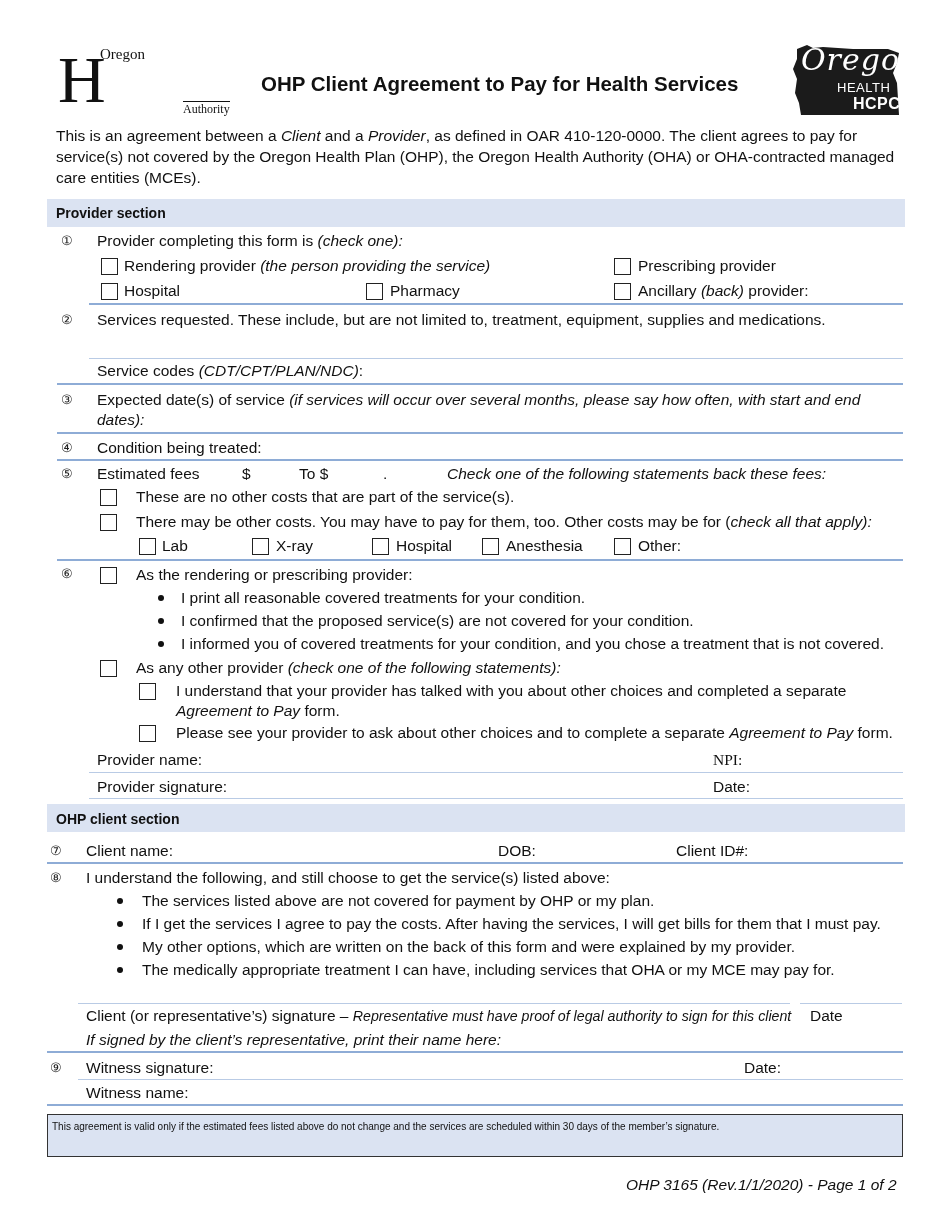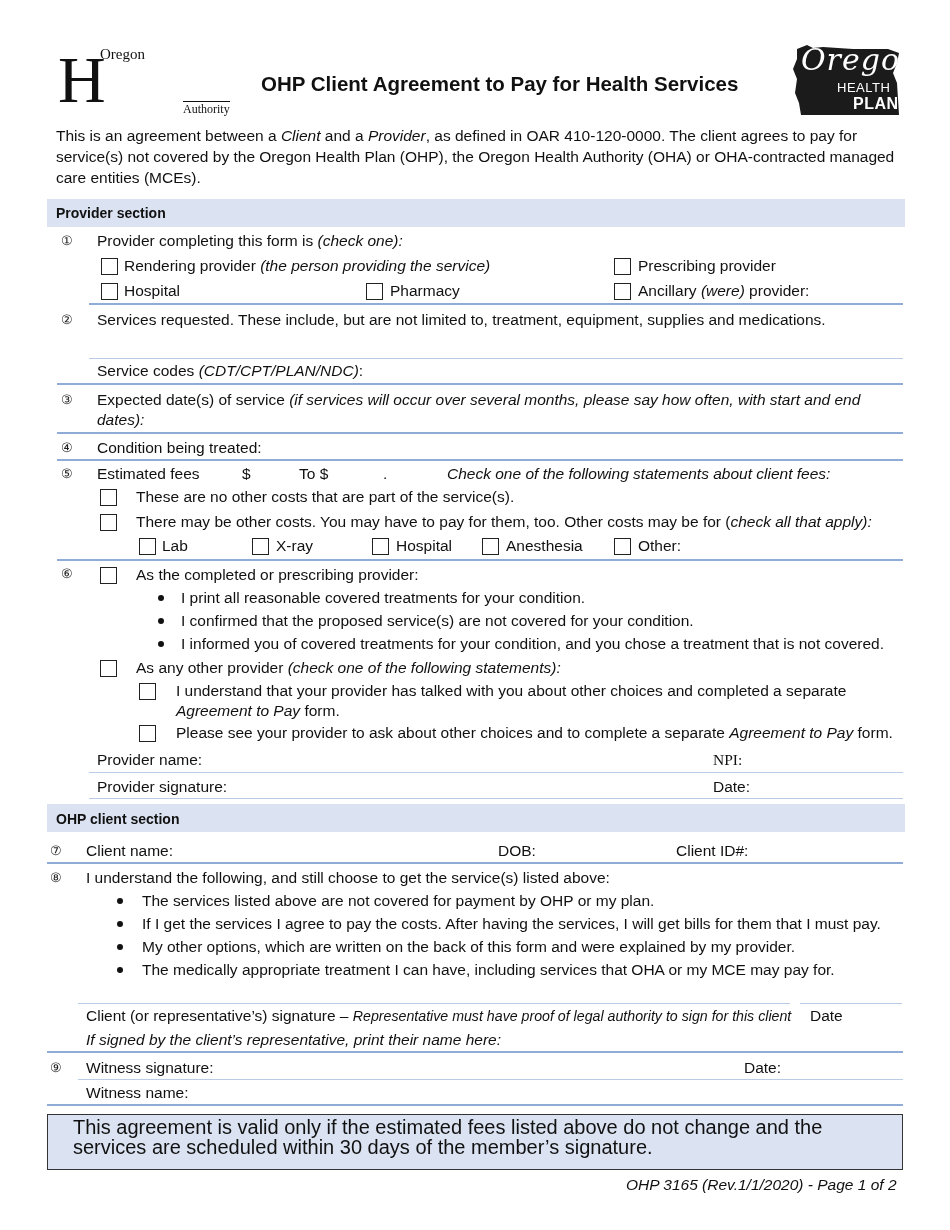--- a/index.html
+++ b/index.html
@@ -25,41 +25,41 @@
   .ohp-logo { position: absolute; left: 793px; top: 43px; width: 112px; height: 72px; }
   .ohp-logo svg { position: absolute; left: 0; top: 0; }
   .ohp-script { position: absolute; left: 8px; top: 2px; font-family: "DejaVu Serif", serif; font-style: italic; font-size: 30px; color: #fff; letter-spacing: 1px; line-height: 30px; }
   .ohp-health { position: absolute; left: 44px; top: 37px; font-weight: normal; font-size: 13px; color: #fff; line-height: 16px; letter-spacing: 0.5px; }
   .ohp-plan { position: absolute; left: 60px; top: 53px; font-weight: bold; font-size: 16px; color: #fff; line-height: 16px; letter-spacing: 0.5px; }
 
   .title { position: absolute; left: 261px; top: 72px; font-weight: bold; font-size: 20.5px; }
   .intro { position: absolute; left: 56px; top: 125px; width: 850px; line-height: 21px; font-size: 15.5px; }
 
   .section-head { font-weight: bold; font-size: 14px; }
-  .notice { position: absolute; left: 47px; top: 1114px; width: 856px; height: 56px; background: #dbe3f2; border: 1px solid #333; padding: 2px 25px; font-size: 20px; line-height: 20px; }
+  .notice { position: absolute; left: 47px; top: 1114px; width: 856px; height: 43px; background: #dbe3f2; border: 1px solid #333; padding: 2px 4px; font-size: 10px; line-height: 20px; }
   .footer { position: absolute; left: 626px; top: 1176px; font-style: italic; font-size: 15.5px; }
 </style>
 </head>
 <body>
 
 <div class="oha-logo">
   <span class="oha-H">H</span>
   <span class="oha-oregon">Oregon</span>
   <span class="oha-auth">Authority</span>
 </div>
 
 <div class="title">OHP Client Agreement to Pay for Health Services</div>
 
 <div class="ohp-logo">
   <svg width="112" height="72" viewBox="0 0 112 72">
     <path d="M4 6 L14 2 L20 5 L30 4 L60 6 L95 6 L106 10 L104 20 L100 30 L104 40 L106 72 L8 72 L6 60 L2 50 L4 36 L0 26 L4 16 Z" fill="#1b1b1b"></path>
   </svg>
   <span class="ohp-script">Oregon</span>
   <span class="ohp-health">HEALTH</span>
-  <span class="ohp-plan">PLAN</span>
+  <span class="ohp-plan">HCPCS</span>
 </div>
 
 <div class="intro">
   <span>This is an agreement between a </span><i>Client</i><span> and a </span><i>Provider</i><span>, as defined in OAR 410-120-0000. The client agrees to pay for service(s) not covered by the Oregon Health Plan (OHP), the Oregon Health Authority (OHA) or OHA-contracted managed care entities (MCEs).</span>
 </div>
 
 <div class="band" style="left:47px; top:199px; width:858px; height:28px;"></div>
 <div class="txt section-head" style="left:56px; top:203px;">Provider section</div>
 
 <div class="num" style="left:61px; top:233px;">①</div>
@@ -71,21 +71,21 @@
 <div class="cb" style="left:614px; top:258px;"></div>
 <div class="txt" style="left:638px; top:256px;">Prescribing provider</div>
 
 <div class="cb" style="left:101px; top:283px;"></div>
 <div class="txt" style="left:124px; top:281px;">Hospital</div>
 
 <div class="cb" style="left:366px; top:283px;"></div>
 <div class="txt" style="left:390px; top:281px;">Pharmacy</div>
 
 <div class="cb" style="left:614px; top:283px;"></div>
-<div class="txt" style="left:638px; top:281px;"><span>Ancillary </span><i>(were)</i><span> provider:</span></div>
+<div class="txt" style="left:638px; top:281px;"><span>Ancillary </span><i>(back)</i><span> provider:</span></div>
 <div class="abs" style="left:812px; top:280px; width:90px; height:22px;"></div>
 
 <div class="line" style="left:89px; top:303px; width:814px;"></div>
 
 <div class="num" style="left:61px; top:312px;">②</div>
 <div class="txt" style="left:97px; top:310px;">Services requested. These include, but are not limited to, treatment, equipment, supplies and medications.</div>
 <div class="abs" style="left:89px; top:332px; width:814px; height:24px;"></div>
 <div class="thin" style="left:89px; top:358px; width:814px;"></div>
 <div class="txt" style="left:97px; top:361px;"><span>Service codes </span><i>(CDT/CPT/PLAN/NDC)</i><span>:</span></div>
 <div class="abs" style="left:380px; top:360px; width:522px; height:22px;"></div>
@@ -102,21 +102,21 @@
 <div class="abs" style="left:265px; top:437px; width:637px; height:22px;"></div>
 <div class="line" style="left:57px; top:459px; width:846px;"></div>
 
 <div class="num" style="left:61px; top:466px;">⑤</div>
 <div class="txt" style="left:97px; top:464px;">Estimated fees</div>
 <div class="txt" style="left:242px; top:464px;">$</div>
 <div class="abs" style="left:252px; top:463px; width:42px; height:22px;"></div>
 <div class="txt" style="left:299px; top:464px;">To $</div>
 <div class="abs" style="left:334px; top:463px; width:44px; height:22px;"></div>
 <div class="txt" style="left:383px; top:464px;">.</div>
-<div class="txt it" style="left:447px; top:464px;">Check one of the following statements about client fees:</div>
+<div class="txt it" style="left:447px; top:464px;">Check one of the following statements back these fees:</div>
 
 <div class="cb" style="left:100px; top:489px;"></div>
 <div class="txt" style="left:136px; top:487px;">These are no other costs that are part of the service(s).</div>
 
 <div class="cb" style="left:100px; top:514px;"></div>
 <div class="txt" style="left:136px; top:512px;"><span>There may be other costs. You may have to pay for them, too. Other costs may be for (</span><i>check all that apply):</i></div>
 
 <div class="cb" style="left:139px; top:538px;"></div>
 <div class="txt" style="left:162px; top:536px;">Lab</div>
 <div class="cb" style="left:252px; top:538px;"></div>
@@ -126,21 +126,21 @@
 <div class="cb" style="left:482px; top:538px;"></div>
 <div class="txt" style="left:506px; top:536px;">Anesthesia</div>
 <div class="cb" style="left:614px; top:538px;"></div>
 <div class="txt" style="left:638px; top:536px;">Other:</div>
 <div class="abs" style="left:684px; top:535px; width:218px; height:22px;"></div>
 
 <div class="line" style="left:57px; top:559px; width:846px;"></div>
 
 <div class="num" style="left:61px; top:566px;">⑥</div>
 <div class="cb" style="left:100px; top:567px;"></div>
-<div class="txt" style="left:136px; top:565px;">As the completed or prescribing provider:</div>
+<div class="txt" style="left:136px; top:565px;">As the rendering or prescribing provider:</div>
 
 <div class="bullet" style="left:158px; top:595px;"></div>
 <div class="txt" style="left:181px; top:588px;">I print all reasonable covered treatments for your condition.</div>
 <div class="bullet" style="left:158px; top:618px;"></div>
 <div class="txt" style="left:181px; top:611px;">I confirmed that the proposed service(s) are not covered for your condition.</div>
 <div class="bullet" style="left:158px; top:641px;"></div>
 <div class="txt" style="left:181px; top:634px;">I informed you of covered treatments for your condition, and you chose a treatment that is not covered.</div>
 
 <div class="cb" style="left:100px; top:660px;"></div>
 <div class="txt" style="left:136px; top:658px;"><span>As any other provider </span><i>(check one of the following statements):</i></div>

